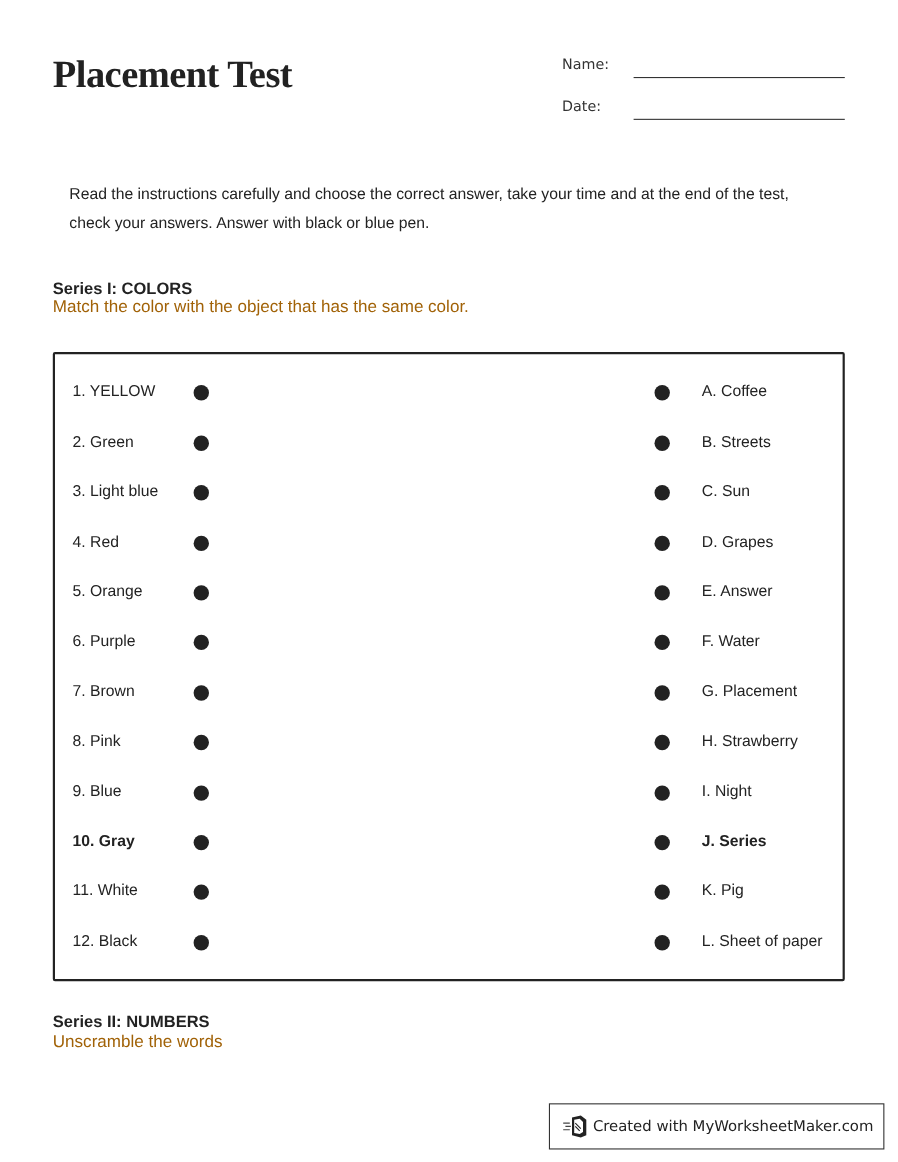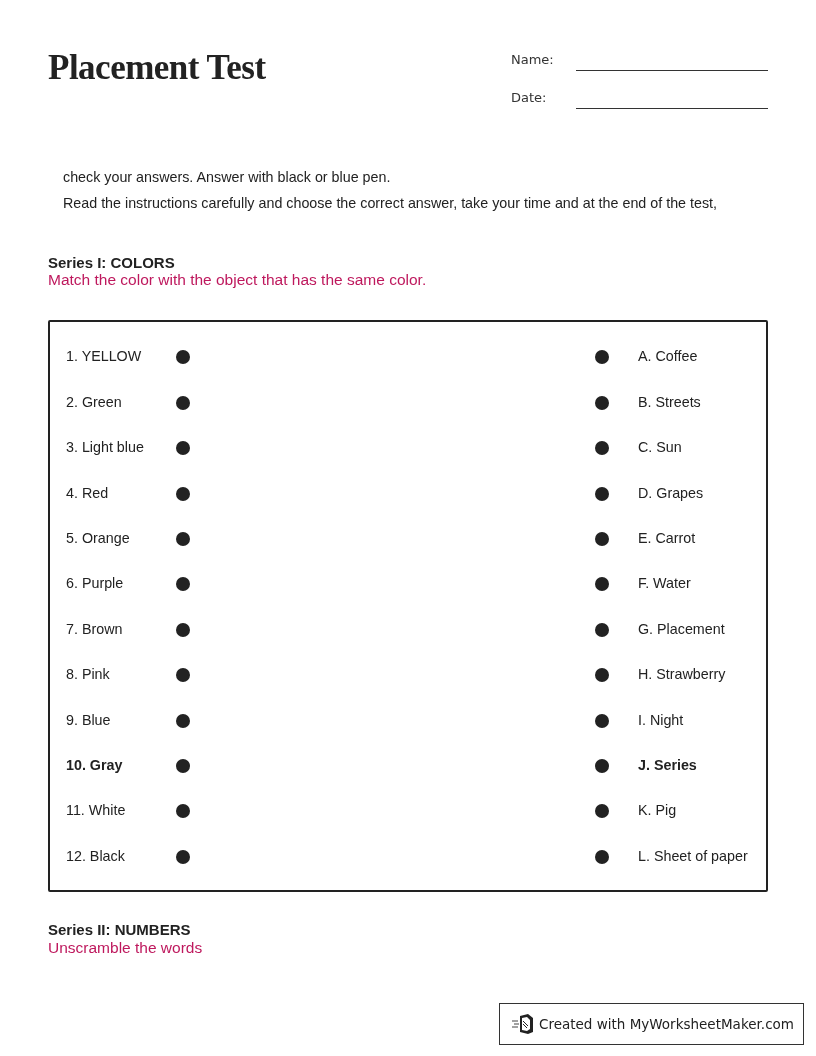--- a/index.html
+++ b/index.html
@@ -2,21 +2,21 @@
 <html><head>
 <meta charset="utf-8">
 <style>
   html, body { margin:0; padding:0; background:#ffffff; }
   body { width:816px; height:1056px; position:relative; overflow:hidden; color:#222222; }
   .title { position:absolute; left:48px; top:48px; font-family:"Liberation Serif", serif; font-weight:bold; font-size:35px; color:#222; letter-spacing:-0.5px; margin:0; }
   .field-label { position:absolute; font-family:"DejaVu Sans", sans-serif; font-size:13px; color:#333; text-align:left; width:60px; }
   .field-line { position:absolute; left:576px; width:192px; border-bottom:1.3px solid #333; height:0; }
   .instructions { position:absolute; left:63px; top:164px; width:700px; font-family:"Liberation Sans", sans-serif; font-size:14.3px; line-height:26px; color:#222; margin:0; }
   .series-title { position:absolute; left:48px; font-family:"Liberation Sans", sans-serif; font-weight:bold; font-size:15px; color:#222; }
-  .series-sub { position:absolute; left:48px; font-family:"Liberation Sans", sans-serif; font-size:15.5px; color:#be185d; }
+  .series-sub { position:absolute; left:48px; font-family:"Liberation Sans", sans-serif; font-size:15.5px; color:#a16207; }
   .match-box { position:absolute; left:48px; top:320px; width:716px; height:568px; border:2px solid #222; border-radius:2px; }
   .row { position:absolute; left:0; width:716px; height:22px; }
   .left-label { position:absolute; left:16px; top:0; font-family:"Liberation Sans", sans-serif; font-size:14.3px; color:#222; line-height:22px; }
   .dot { position:absolute; width:14px; height:14px; border-radius:50%; background:#222; top:5px; }
   .dot.l { left:126px; }
   .dot.r { left:545px; }
   .right-label { position:absolute; left:588px; top:0; font-family:"Liberation Sans", sans-serif; font-size:14.3px; color:#222; line-height:22px; white-space:nowrap; }
   .footer-badge { position:absolute; left:499px; top:1003px; width:305px; height:42px; border:1.5px solid #333; box-sizing:border-box; display:flex; align-items:center; }
   .footer-icon { margin-left:11px; width:24px; height:22px; }
   .footer-text { margin-left:4px; font-family:"DejaVu Sans", sans-serif; font-size:13.5px; color:#222; white-space:nowrap; }
@@ -25,22 +25,22 @@
 <body>
 
 <h1 class="title">Placement Test</h1>
 
 <span class="field-label" style="left:511px; top:52px;">Name:</span>
 <div class="field-line" style="top:70px;"></div>
 <span class="field-label" style="left:511px; top:90px;">Date:</span>
 <div class="field-line" style="top:108px;"></div>
 
 <div class="instructions">
+  <div>Read the instructions carefully and choose the correct answer, take your time and at the end of the test,</div>
   <div>check your answers. Answer with black or blue pen.</div>
-  <div>Read the instructions carefully and choose the correct answer, take your time and at the end of the test,</div>
 </div>
 
 <div class="series-title" style="top:254px;">Series I: COLORS</div>
 <div class="series-sub" style="top:271px;">Match the color with the object that has the same color.</div>
 
 <div class="match-box">
   <div class="row" style="top:23px;">
     <span class="left-label">1. YELLOW</span>
     <span class="dot l"></span>
     <span class="dot r"></span>
@@ -61,21 +61,21 @@
   <div class="row" style="top:160px;">
     <span class="left-label">4. Red</span>
     <span class="dot l"></span>
     <span class="dot r"></span>
     <span class="right-label">D. Grapes</span>
   </div>
   <div class="row" style="top:205px;">
     <span class="left-label">5. Orange</span>
     <span class="dot l"></span>
     <span class="dot r"></span>
-    <span class="right-label">E. Carrot</span>
+    <span class="right-label">E. Answer</span>
   </div>
   <div class="row" style="top:250px;">
     <span class="left-label">6. Purple</span>
     <span class="dot l"></span>
     <span class="dot r"></span>
     <span class="right-label">F. Water</span>
   </div>
   <div class="row" style="top:296px;">
     <span class="left-label">7. Brown</span>
     <span class="dot l"></span>

